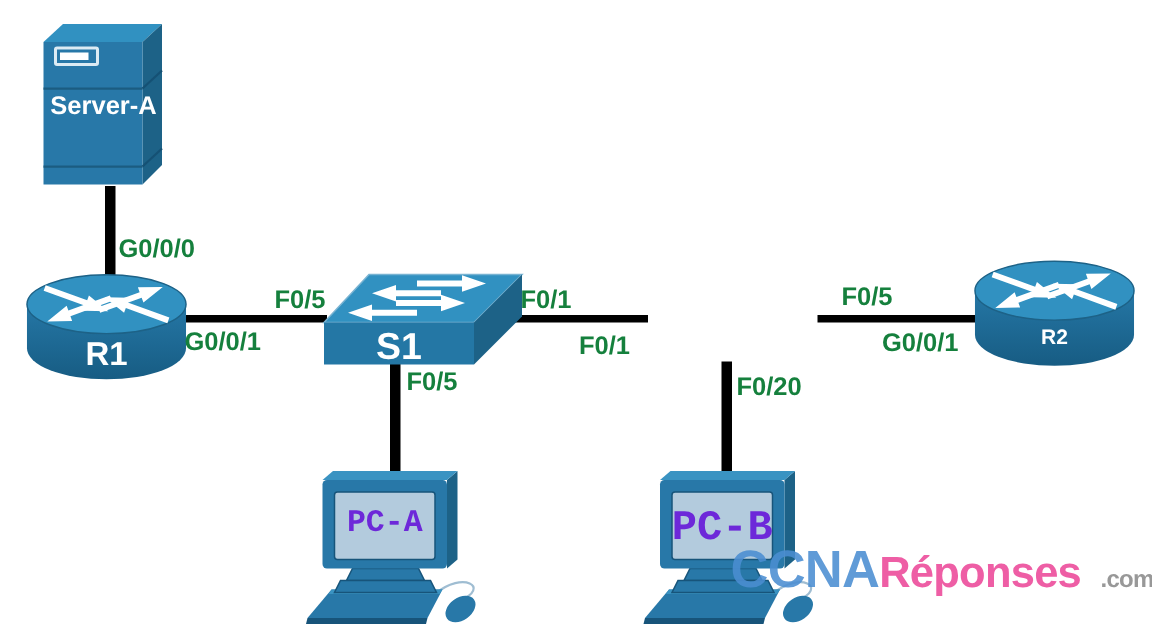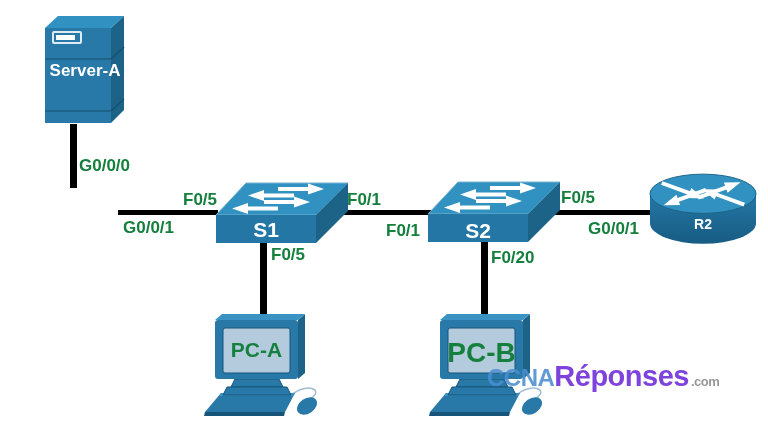--- a/index.html
+++ b/index.html
@@ -7,32 +7,32 @@
     position:relative;width:768px;height:423px;background:#ffffff;overflow:hidden;
     font-family:"Liberation Sans",sans-serif;
   }
   .cable{position:absolute;background:#000;z-index:1;}
   .device{position:absolute;z-index:2;}
   .device svg{display:block;}
   .devlabel{
     position:absolute;z-index:3;text-align:center;font-weight:bold;color:#fff;
     line-height:1;letter-spacing:0px;
   }
-  .devlabel.dark{color:#15803d;}
+  .devlabel.dark{color:#6d28d9;font-family:Liberation Mono, monospace;}
   .iflabel{
     position:absolute;z-index:3;font-weight:bold;font-size:17px;color:#15803d;
     line-height:1;white-space:nowrap;
   }
   .watermark{
     position:absolute;left:487px;top:360px;z-index:4;display:flex;align-items:baseline;
     font-weight:bold;opacity:0.88;white-space:nowrap;letter-spacing:-0.5px;
   }
-  .wm1{color:#4b8ed2;font-size:24px;}
-  .wm2{color:#6d28d9;font-size:29px;}
-  .wm3{color:#8a8a8a;font-size:13px;padding-left:2px;}
+  .wm1{color:#4b8ed2;font-size:35px;}
+  .wm2{color:#ec4899;font-size:29px;}
+  .wm3{color:#8a8a8a;font-size:16px;padding-left:2px;margin-left:11px;}
 </style>
 </head>
 <body>
 
 <div class="canvas">
 
   <svg width="0" height="0" style="position:absolute">
     <defs>
       <polygon id="arr" points="0,-2 30,-2 30,-5.5 46,0 30,5.5 30,2 0,2"></polygon>
       <linearGradient id="rbody" x1="0" y1="0" x2="0" y2="1">
@@ -42,61 +42,60 @@
     </defs>
   </svg>
 
   <div class="cable" style="left:70px;top:124px;width:7px;height:64px;"></div>
   <div class="cable" style="left:118px;top:210px;width:100px;height:5px;"></div>
   <div class="cable" style="left:334px;top:210px;width:98px;height:5px;"></div>
   <div class="cable" style="left:545px;top:210px;width:110px;height:5px;"></div>
   <div class="cable" style="left:260px;top:241px;width:7px;height:75px;"></div>
   <div class="cable" style="left:481px;top:241px;width:7px;height:75px;"></div>
 
-  <div class="device" style="left:44px;top:14px;width:82px;height:110px;">
+  <div class="device" style="left:28px;top:14px;width:82px;height:110px;">
     <svg width="82" height="110" viewBox="0 0 82 110">
       <polygon points="1,14 14,2 80,2 67,14" fill="#3191c1"></polygon>
       <polygon points="67,14 80,2 80,96 67,109" fill="#1d6287"></polygon>
       <rect x="1" y="14" width="66" height="95" fill="#2878a8"></rect>
       <line x1="1" y1="45" x2="67" y2="45" stroke="#1b5c81" stroke-width="1.5"></line>
       <line x1="67" y1="45" x2="80" y2="33" stroke="#155174" stroke-width="1.5"></line>
       <line x1="1" y1="97" x2="67" y2="97" stroke="#1b5c81" stroke-width="1.5"></line>
       <line x1="67" y1="97" x2="80" y2="85" stroke="#155174" stroke-width="1.5"></line>
       <rect x="9" y="18" width="28" height="11" rx="1" fill="none" stroke="#dcebf4" stroke-width="2"></rect>
       <rect x="12" y="21" width="19" height="5" fill="#ffffff"></rect>
     </svg>
     <div class="devlabel" style="left:0;width:82px;top:48px;font-size:17px;">Server-A</div>
   </div>
 
+  <div class="device" style="left:17px;top:181px;width:108px;height:73px;">
+    <svg width="108" height="73" viewBox="0 0 110 74">
+      <path d="M1,22 L1,52 A54,21 0 0 0 109,52 L109,22 Z" fill="url(#rbody)"></path>
+      <ellipse cx="55" cy="22" rx="54" ry="20" fill="#3191c1" stroke="#1d6287" stroke-width="1"></ellipse>
+      <use href="#arr" fill="#fff" transform="translate(50,26) rotate(-20)"></use>
+      <use href="#arr" fill="#fff" transform="translate(58,18) rotate(160)"></use>
+      <use href="#arr" fill="#fff" transform="translate(13,11) rotate(20)"></use>
+      <use href="#arr" fill="#fff" transform="translate(97,33) rotate(200)"></use>
+    </svg>
+    <div class="devlabel" style="left:0;width:108px;top:44px;font-size:22px;">R1</div>
+  </div>
 
   <div class="device" style="left:214px;top:181px;width:136px;height:63px;">
     <svg width="136" height="63" viewBox="0 0 136 63">
       <polygon points="2,34 32,2 134,2 102,34" fill="#3191c1" stroke="#78b3d2" stroke-width="1"></polygon>
       <polygon points="2,34 102,34 102,62 2,62" fill="#2477a5"></polygon>
       <polygon points="102,34 134,2 134,30 102,62" fill="#1d6287"></polygon>
       <use href="#arr" fill="#fff" transform="translate(64,8)"></use>
       <use href="#arr" fill="#fff" transform="translate(80,14.5) scale(-1,1)"></use>
       <use href="#arr" fill="#fff" transform="translate(50,21)"></use>
       <use href="#arr" fill="#fff" transform="translate(64,27.5) scale(-1,1)"></use>
     </svg>
-    <div class="devlabel" style="left:2px;width:100px;top:38px;font-size:21px;">S1</div>
+    <div class="devlabel" style="left:2px;width:100px;top:38px;font-size:25px;">S1</div>
   </div>
 
-  <div class="device" style="left:426px;top:180px;width:136px;height:63px;">
-    <svg width="136" height="63" viewBox="0 0 136 63">
-      <polygon points="2,34 32,2 134,2 102,34" fill="#3191c1" stroke="#78b3d2" stroke-width="1"></polygon>
-      <polygon points="2,34 102,34 102,62 2,62" fill="#2477a5"></polygon>
-      <polygon points="102,34 134,2 134,30 102,62" fill="#1d6287"></polygon>
-      <use href="#arr" fill="#fff" transform="translate(64,8)"></use>
-      <use href="#arr" fill="#fff" transform="translate(80,14.5) scale(-1,1)"></use>
-      <use href="#arr" fill="#fff" transform="translate(50,21)"></use>
-      <use href="#arr" fill="#fff" transform="translate(64,27.5) scale(-1,1)"></use>
-    </svg>
-    <div class="devlabel" style="left:2px;width:100px;top:40px;font-size:21px;">S2</div>
-  </div>
 
   <div class="device" style="left:649px;top:172px;width:108px;height:73px;">
     <svg width="108" height="73" viewBox="0 0 110 74">
       <path d="M1,22 L1,52 A54,21 0 0 0 109,52 L109,22 Z" fill="url(#rbody)"></path>
       <ellipse cx="55" cy="22" rx="54" ry="20" fill="#3191c1" stroke="#1d6287" stroke-width="1"></ellipse>
       <use href="#arr" fill="#fff" transform="translate(50,26) rotate(-20)"></use>
       <use href="#arr" fill="#fff" transform="translate(58,18) rotate(160)"></use>
       <use href="#arr" fill="#fff" transform="translate(13,11) rotate(20)"></use>
       <use href="#arr" fill="#fff" transform="translate(97,33) rotate(200)"></use>
     </svg>

